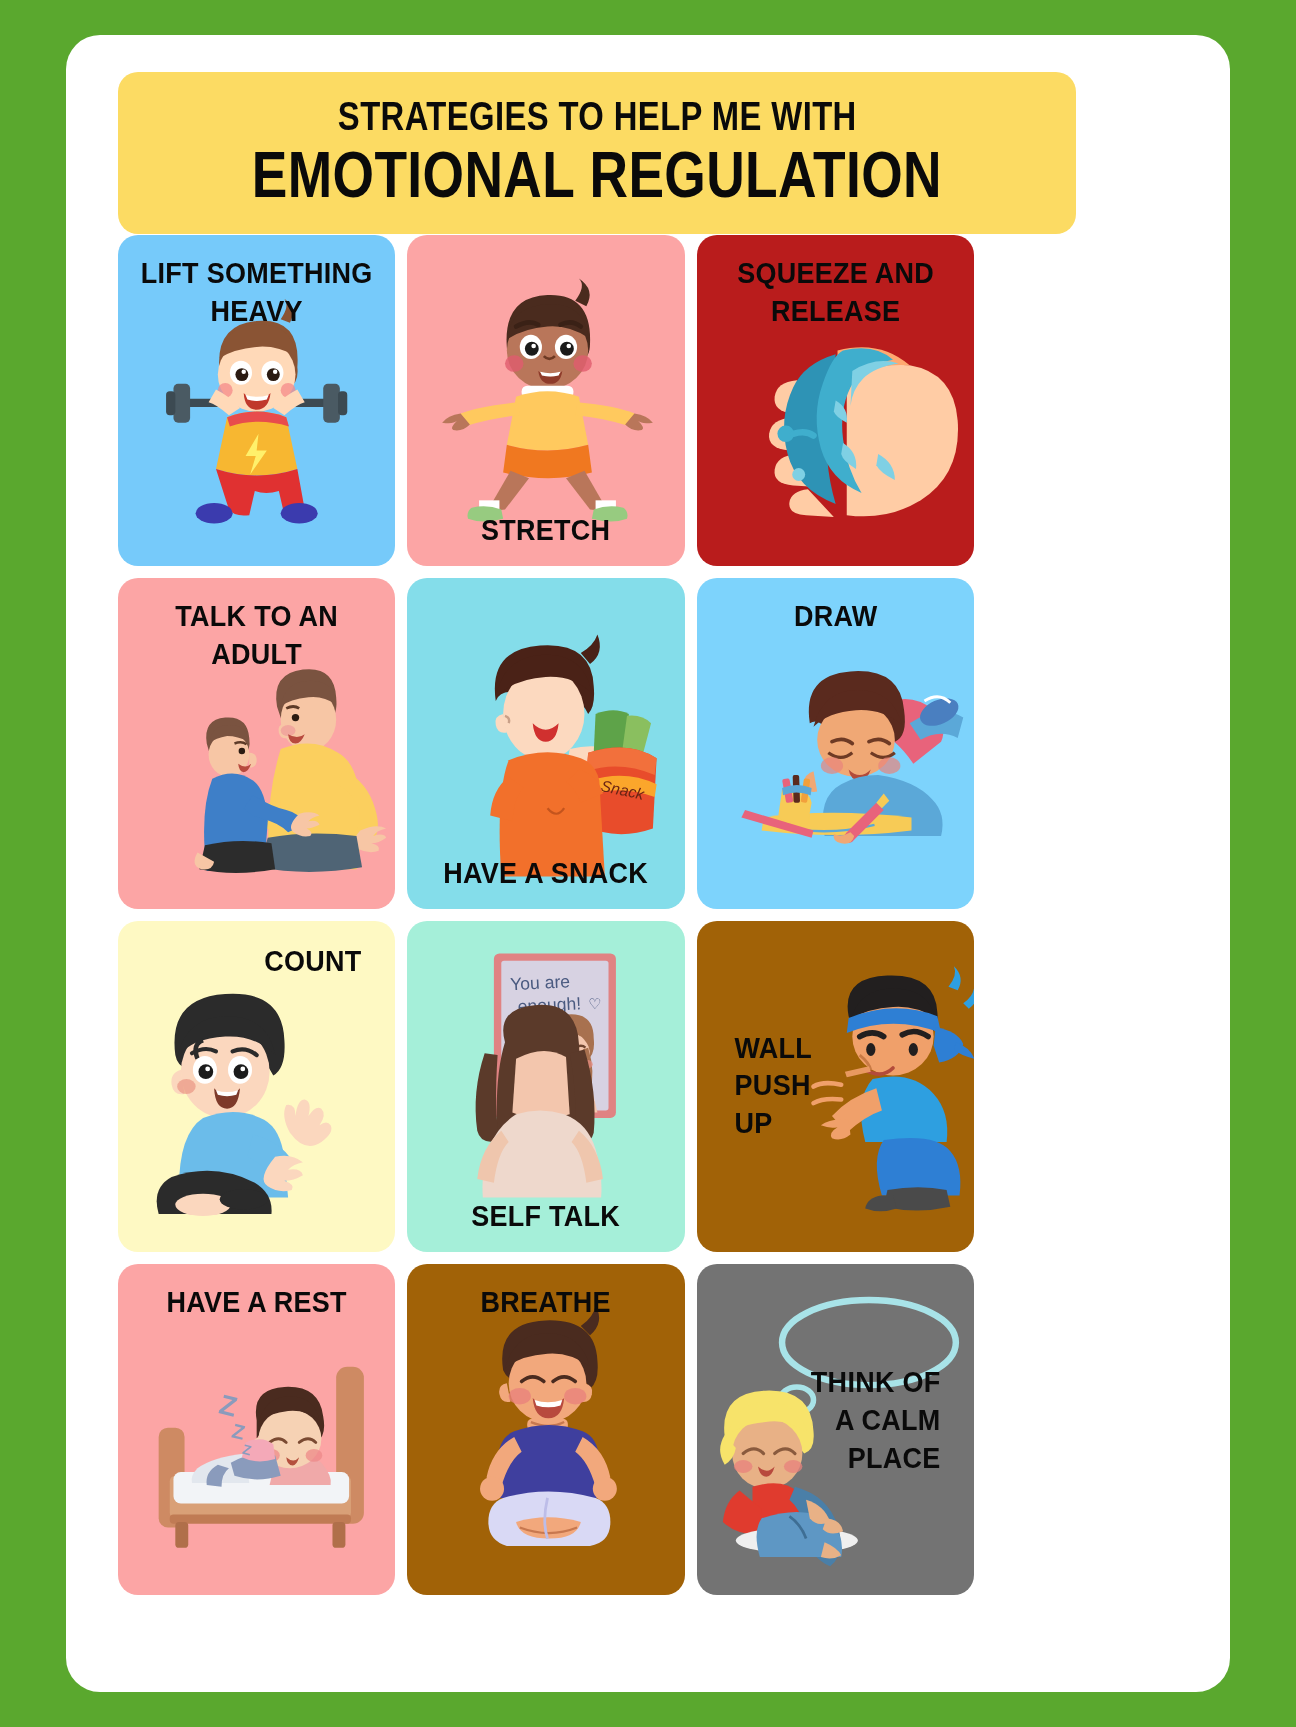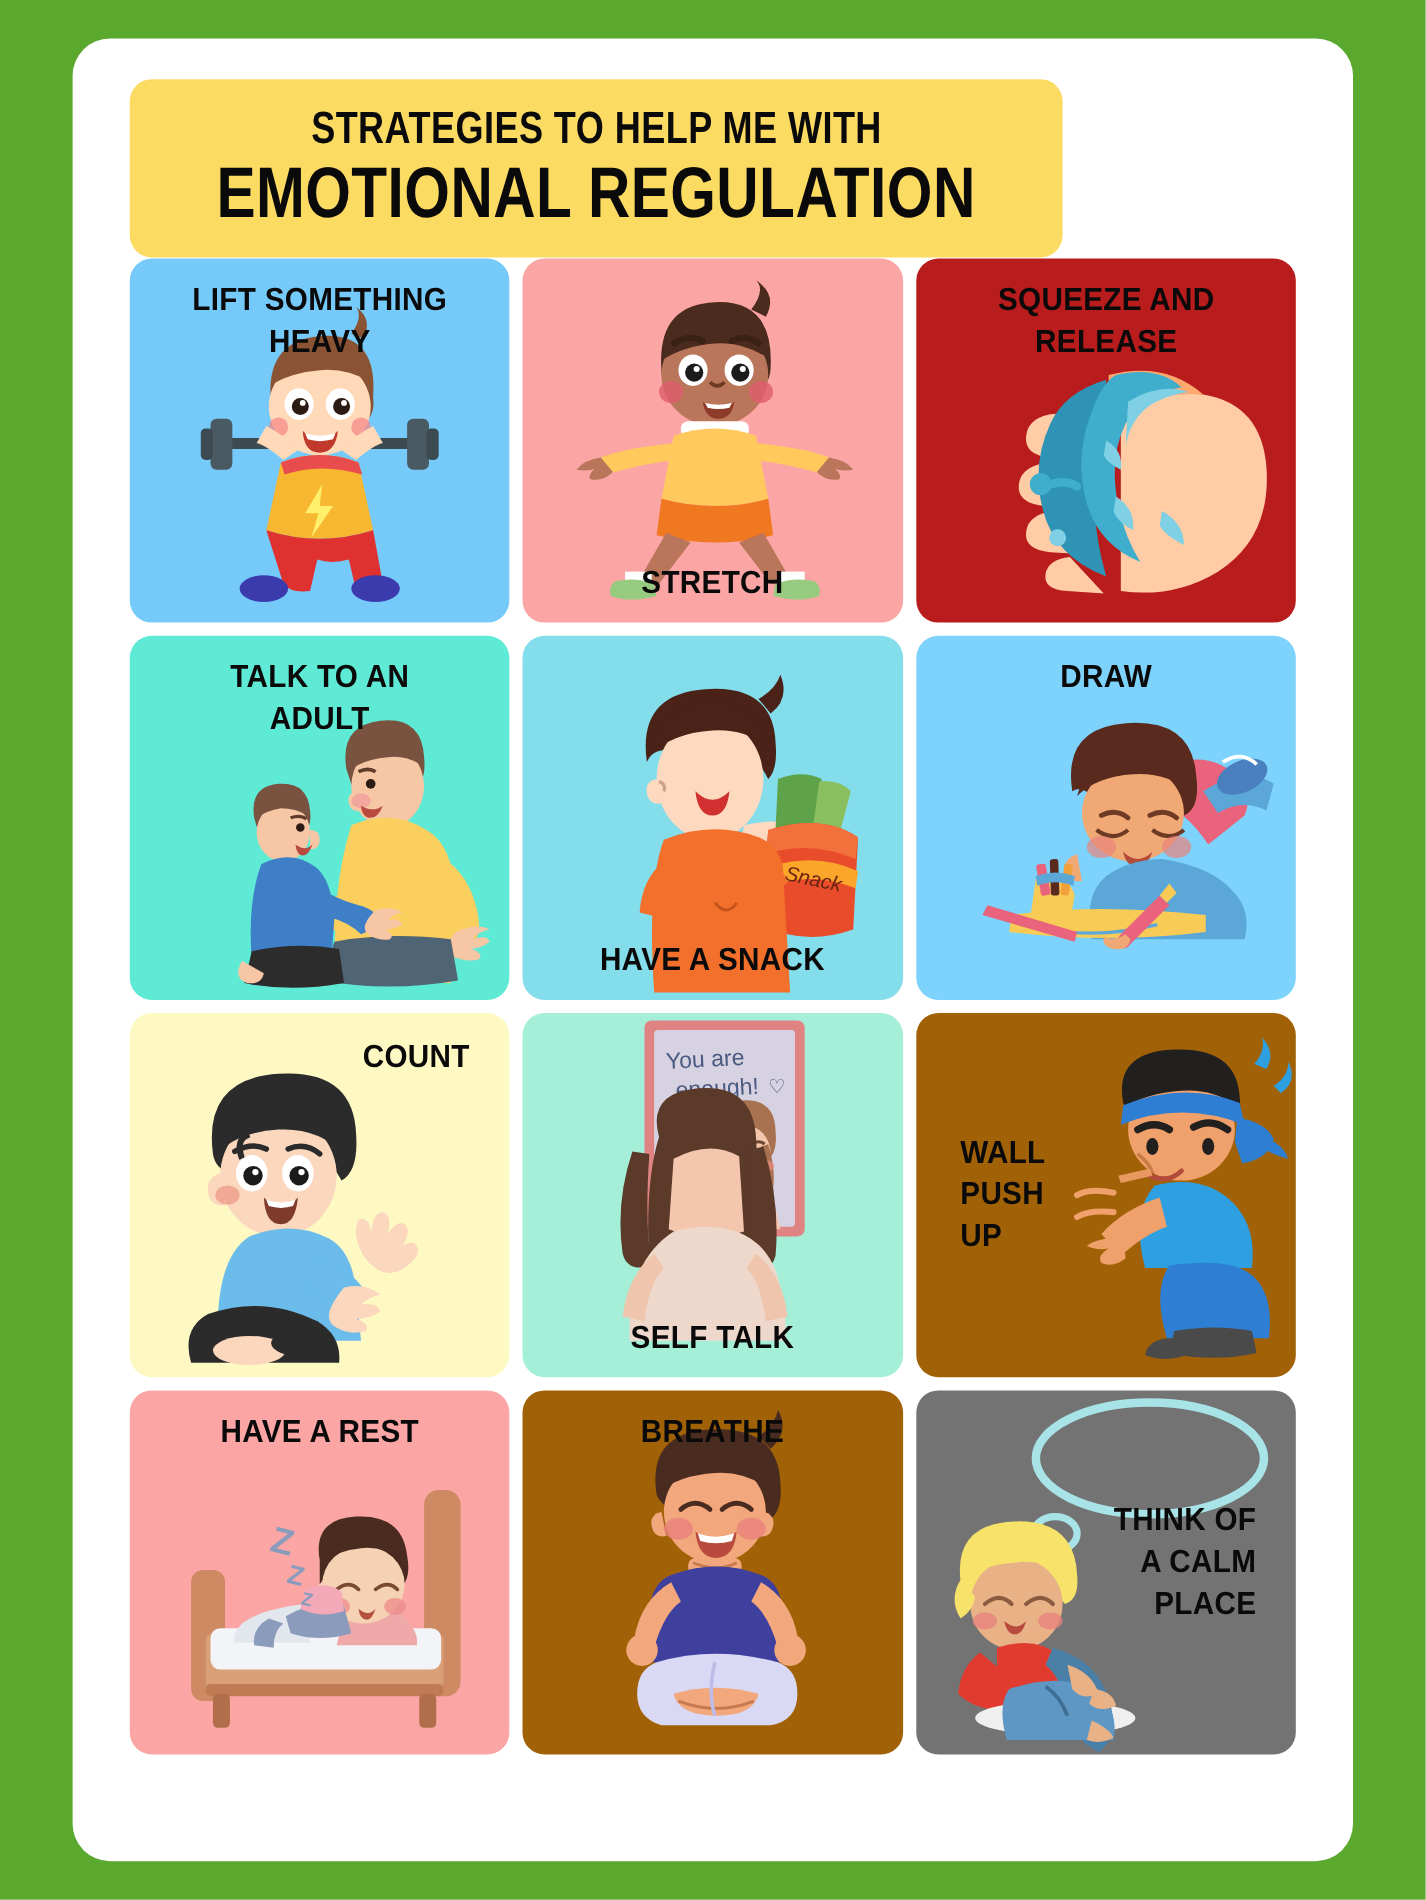--- a/index.html
+++ b/index.html
@@ -13,21 +13,21 @@
     position:absolute;
     left:66px; top:35px;
     width:1164px; height:1657px;
     background:#FFFFFF;
     border-radius:34px;
     box-sizing:border-box;
   }
   .title-banner{
     position:absolute;
     left:52px; top:37px;
-    width:848px; height:162px;
+    width:958px; height:162px;
     background:#FCDB63;
     border-radius:20px;
     display:flex;
     flex-direction:column;
     align-items:center;
     justify-content:center;
     gap:0px;
   }
   .title-line1{
     font-size:41px;
@@ -44,21 +44,21 @@
     letter-spacing:0.5px;
     color:#0A0A0A;
     transform:scaleX(0.82);
     line-height:1.05;
     white-space:nowrap;
     margin-top:4px;
   }
   .grid{
     position:absolute;
     left:52px; top:200px;
-    width:1060px; height:1360px;
+    width:856px; height:1360px;
     display:grid;
     grid-template-columns:repeat(3,1fr);
     grid-template-rows:repeat(4,1fr);
     gap:12px;
   }
   .card{
     position:relative;
     border-radius:20px;
     overflow:hidden;
   }
@@ -191,21 +191,21 @@
           <path d="M150 150 q14 8 12 24 q-12 -6 -14 -12z" fill="#7FD0E4"></path>
           <path d="M158 196 q16 10 14 28 q-14 -8 -16 -16z" fill="#7FD0E4"></path>
           <path d="M196 208 q18 10 18 28 q-16 -8 -20 -16z" fill="#7FD0E4"></path>
           <circle cx="96" cy="186" r="9" fill="#3FAECD"></circle>
           <path d="M104 186 q14 -4 22 2" stroke="#3FAECD" stroke-width="7" fill="none" stroke-linecap="round"></path>
           <circle cx="110" cy="230" r="7" fill="#7FD0E4"></circle>
         </svg>
       </div>
     </div>
 
-    <div class="card" style="background:#5eead4">
+    <div class="card" style="background:#fca5a5">
       <div class="card-label lab-top">TALK TO AN
 ADULT</div>
       <div class="art">
         <svg viewBox="0 0 300 300">
           <path d="M172 110 q-6 -36 28 -40 q34 -4 36 30 q2 20 -8 26 l-50 2z" fill="#7A5340"></path>
           <ellipse cx="206" cy="124" rx="30" ry="34" fill="#F7C6A5"></ellipse>
           <path d="M176 110 q4 -28 32 -28 q28 0 28 26 q-14 -10 -30 -8 q-20 2 -30 10z" fill="#7A5340"></path>
           <path d="M180 128 q-8 2 -6 10 q2 8 10 6z" fill="#F7C6A5"></path>
           <circle cx="192" cy="122" r="4" fill="#2B1B12"></circle>
           <path d="M182 112 q8 -4 14 0" stroke="#5E3B28" stroke-width="3" fill="none"></path>

